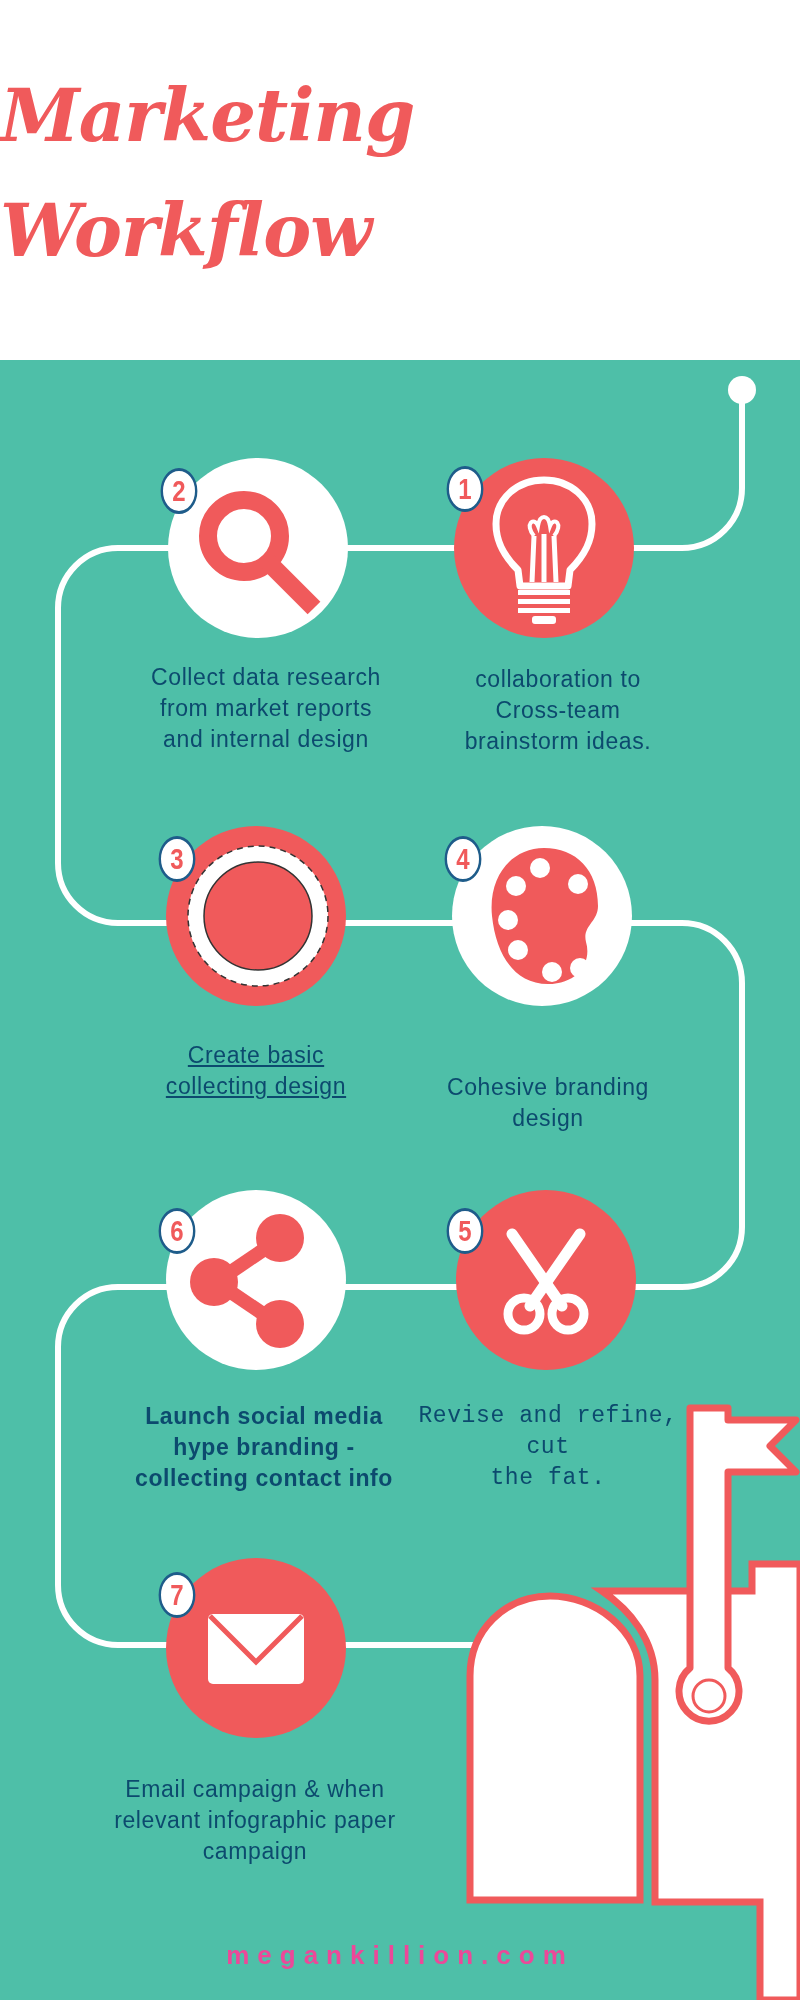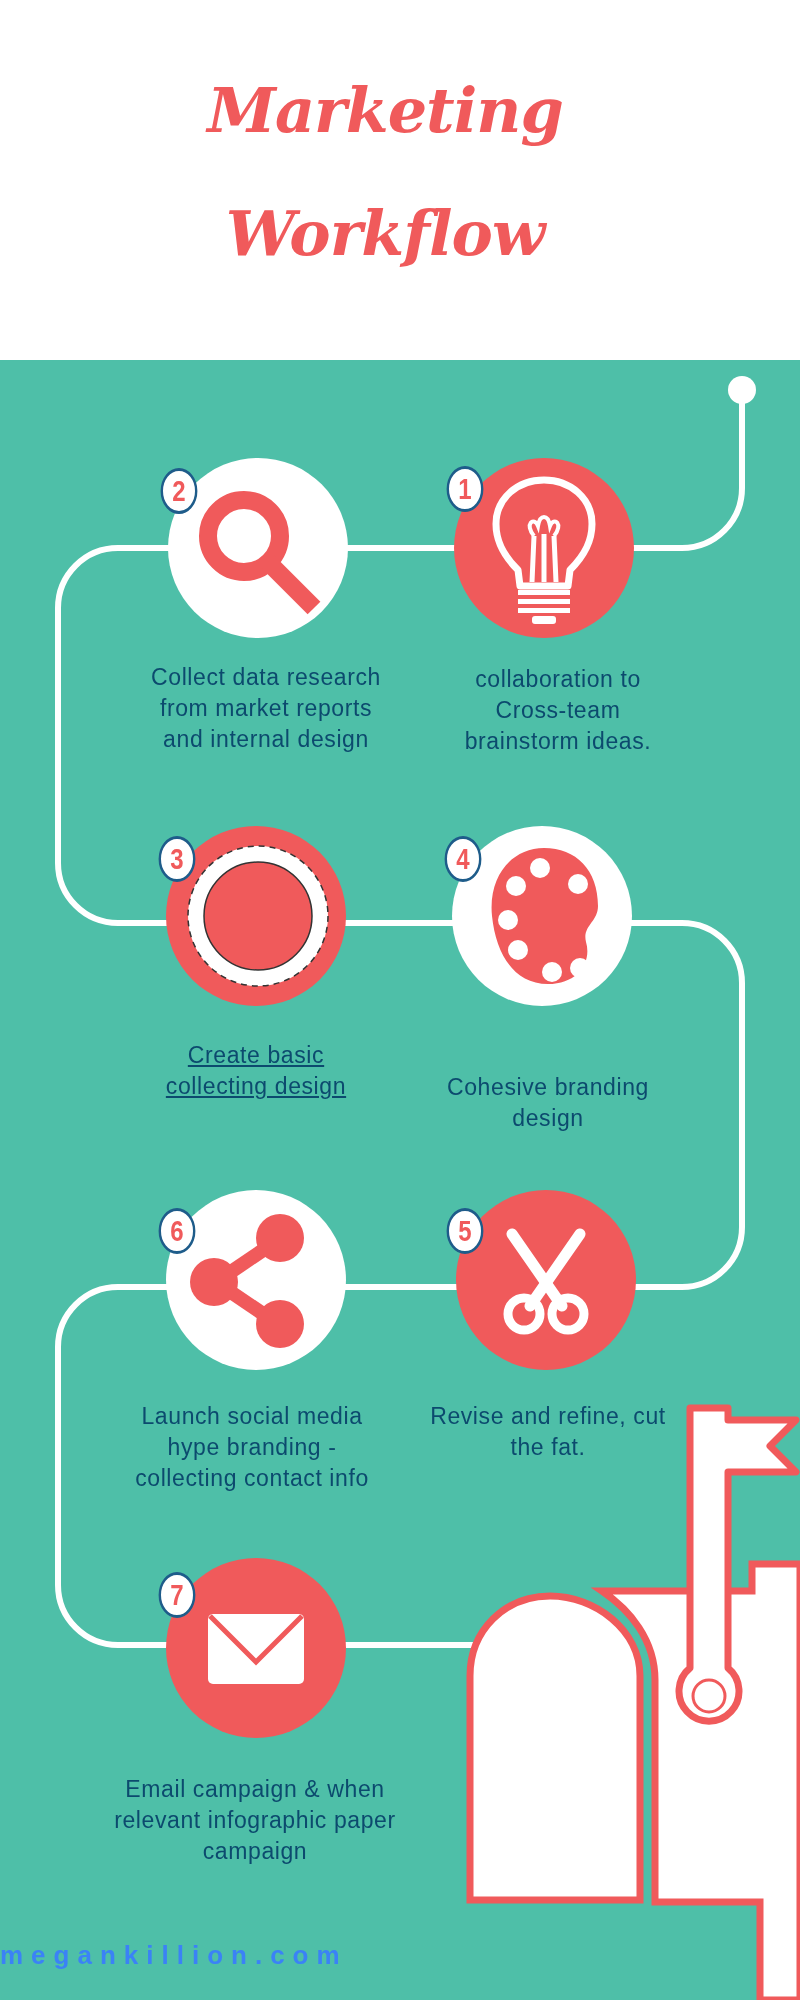--- a/index.html
+++ b/index.html
@@ -1,29 +1,29 @@
 <!DOCTYPE html>
 <html><head>
 <meta charset="utf-8">
 <style>
   html, body { margin:0; padding:0; }
   body { width:800px; height:2000px; position:relative; overflow:hidden; background:#ffffff; font-family:"Liberation Sans", sans-serif; }
   .header { position:absolute; left:0; top:0; width:800px; height:360px; background:#ffffff; }
-  .title { position:absolute; left:0; width:770px; text-align:center; color:#f05a5b; font-family:"DejaVu Serif", serif; font-style:italic; font-weight:bold; font-size:62px; line-height:1; letter-spacing:-1px; }
+  .title { position:absolute; left:0; width:770px; color:#f05a5b; font-family:"DejaVu Serif", serif; font-style:italic; font-weight:bold; font-size:72px; line-height:1; letter-spacing:-1px; }
   .title.l1 { top:80px; }
-  .title.l2 { top:195px;margin-top:8px; }
+  .title.l2 { top:195px; }
   .band { position:absolute; left:0; top:360px; width:800px; height:1640px; background:#4ebfa8; }
   svg.paths { position:absolute; left:0; top:0; width:800px; height:2000px; }
   .node { position:absolute; width:180px; height:180px; border-radius:50%; }
   .node.red { background:#f05a5b; }
   .node.white { background:#ffffff; }
   .node svg { position:absolute; left:0; top:0; width:180px; height:180px; }
   .badge { position:absolute; width:46px; height:46px; border-radius:50%; background:#ffffff; border:3px solid #1e5c8a; box-sizing:border-box; color:#f05a5b; font-family:"Liberation Sans", sans-serif; font-weight:bold; font-size:30px; line-height:40px; text-align:center; transform:scaleX(0.8); }
   .desc { position:absolute; width:280px; text-align:center; color:#0c4a6e; font-size:23px; line-height:31px; letter-spacing:0.6px; }
-  .footer { position:absolute; left:0; top:1940px; width:800px; text-align:left; color:#3b82f6; font-size:26px; font-weight:bold; letter-spacing:8px; }
+  .footer { position:absolute; left:0; top:1940px; width:800px; text-align:center; color:#ec4899; font-size:26px; font-weight:bold; letter-spacing:8px; }
   .mailbox { position:absolute; left:0; top:0; width:800px; height:2000px; pointer-events:none; }
 </style>
 </head>
 <body>
 
 <div class="header">
   <div class="title l1">Marketing</div>
   <div class="title l2">Workflow</div>
 </div>
 
@@ -114,26 +114,26 @@
 <div class="node red" style="left:456px; top:1190px;">
   <svg viewBox="0 0 180 180">
     <line x1="56" y1="44" x2="106" y2="116" stroke="#ffffff" stroke-width="11" stroke-linecap="round"></line>
     <line x1="124" y1="44" x2="74" y2="116" stroke="#ffffff" stroke-width="11" stroke-linecap="round"></line>
     <circle cx="68" cy="124" r="16" fill="none" stroke="#ffffff" stroke-width="9"></circle>
     <circle cx="112" cy="124" r="16" fill="none" stroke="#ffffff" stroke-width="9"></circle>
   </svg>
 </div>
 <div class="badge" style="left:442px; top:1208px;">5</div>
 
-<div class="desc" style="left:112px; top:1401px;">
+<div class="desc" style="left:124px; top:1401px;font-weight:bold;">
   <div>Launch social media</div>
   <div>hype branding -</div>
   <div>collecting contact info</div>
 </div>
-<div class="desc" style="left:408px; top:1401px;">
+<div class="desc" style="left:408px; top:1401px;font-family:Liberation Mono, monospace;">
   <div>Revise and refine, cut</div>
   <div>the fat.</div>
 </div>
 
 <svg class="mailbox" viewBox="0 0 800 2000">
 
   <path d="M602 1591 H752 V1564 H800 V2000 H760 V1902 H655 V1680 C655 1640 630 1610 602 1591 Z" fill="#ffffff" stroke="#f05a5b" stroke-width="7"></path>
 
   <path d="M690 1408 H728 V1420 H796 L770 1446 L796 1472 H728 V1668 A30 30 0 1 1 690 1668 Z" fill="#ffffff" stroke="#f05a5b" stroke-width="7" stroke-linejoin="round"></path>
   <circle cx="709" cy="1696" r="16" fill="#ffffff" stroke="#f05a5b" stroke-width="3"></circle>

